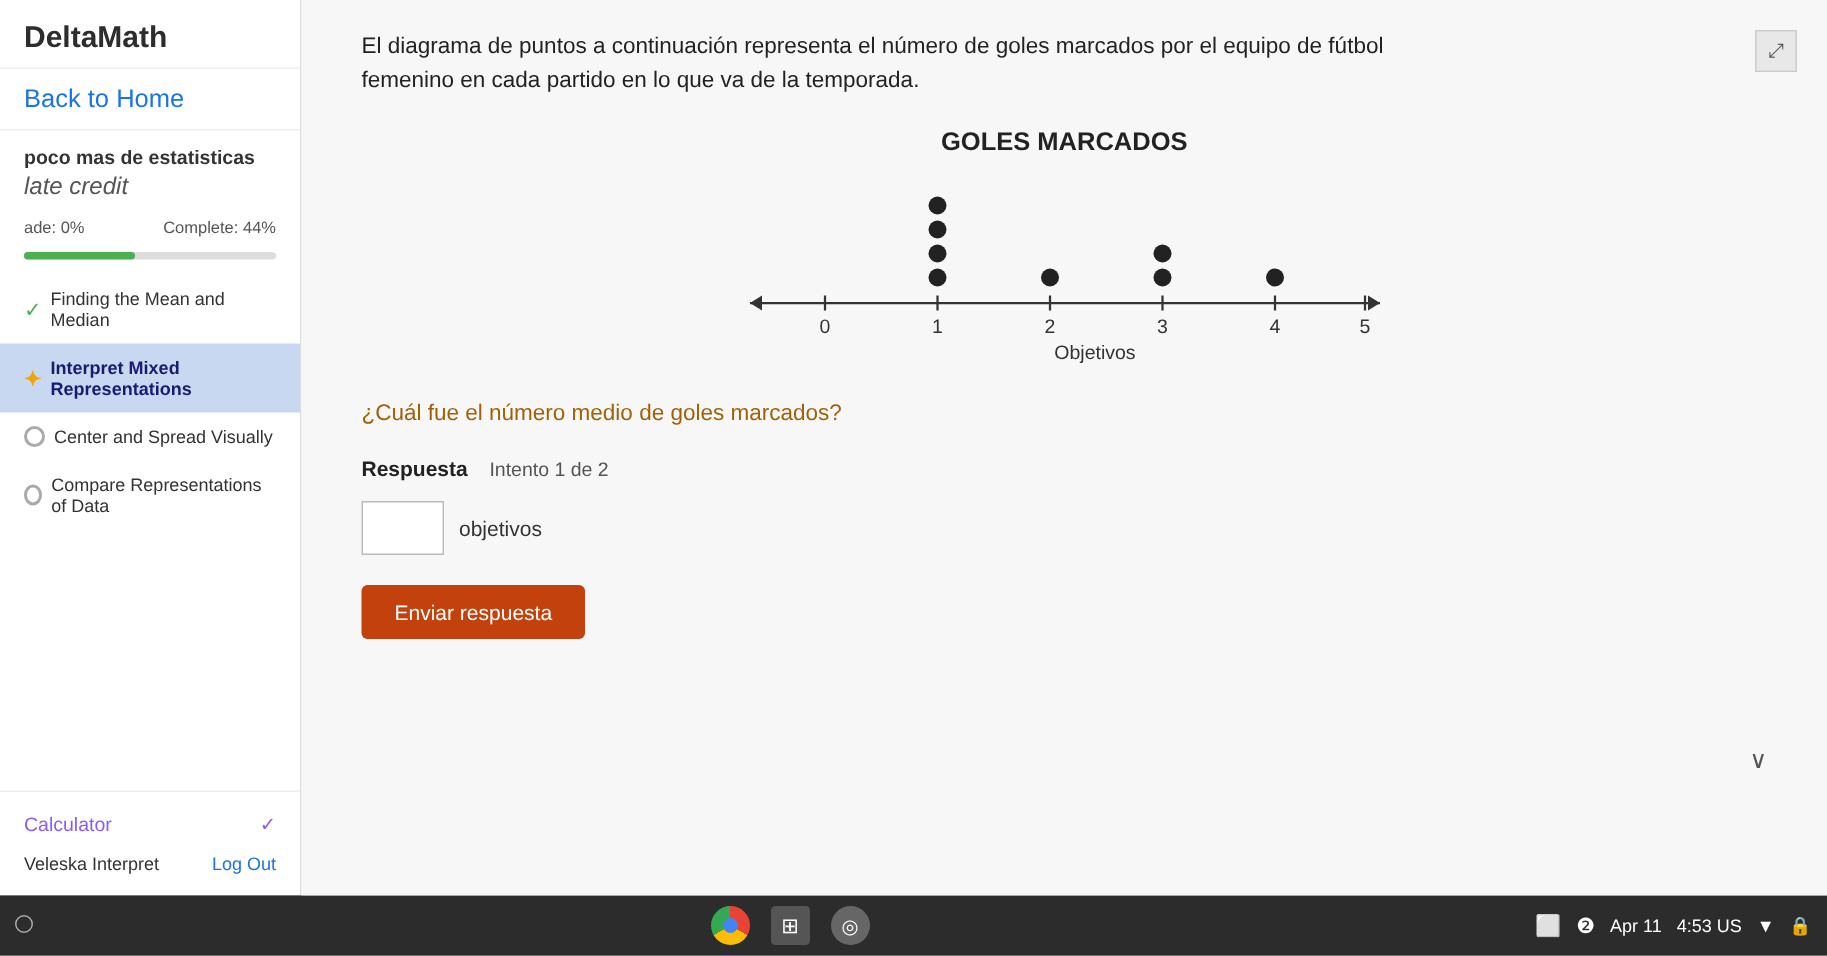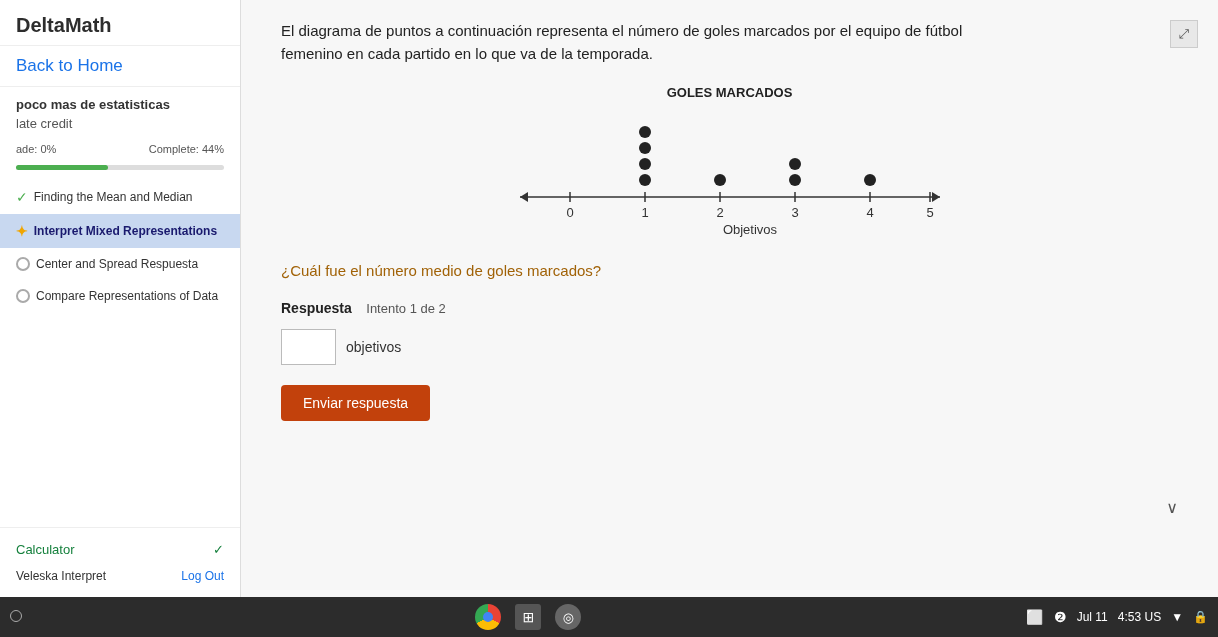--- a/index.html
+++ b/index.html
@@ -12,21 +12,21 @@
       display: flex;
       flex-direction: column;
     }
     .main-area {
       display: flex;
       flex: 1;
       background: #f0f0f0;
     }
     
     .sidebar {
-      width: 241px;
+      width: 201px;
       background: #fff;
       border-right: 1px solid #ddd;
       display: flex;
       flex-direction: column;
       padding: 0;
       flex-shrink: 0;
     }
     .logo {
       padding: 14px 16px 8px 16px;
       font-size: 20px;
@@ -42,22 +42,23 @@
       border-bottom: 1px solid #eee;
     }
     .section-title {
       padding: 10px 16px 2px 16px;
       font-size: 13px;
       font-weight: bold;
       color: #333;
     }
     .late-credit {
       padding: 2px 16px 8px 16px;
-      font-size: 13px;
+      font-size: 16px;
       color: #555;
+      font-style: italic;
     }
     .progress-row {
       padding: 4px 16px 8px 16px;
       display: flex;
       align-items: center;
       justify-content: space-between;
       font-size: 11px;
       color: #555;
     }
     .progress-bar-bg {
@@ -106,21 +107,21 @@
     .sidebar-bottom {
       margin-top: auto;
       border-top: 1px solid #eee;
       padding: 8px 16px;
     }
     .calculator-row {
       display: flex;
       align-items: center;
       justify-content: space-between;
       font-size: 13px;
-      color: #15803d;
+      color: #8b5cf6;
       padding: 6px 0;
       cursor: pointer;
     }
     .user-row {
       display: flex;
       align-items: center;
       justify-content: space-between;
       font-size: 12px;
       color: #333;
       padding: 6px 0;
@@ -141,21 +142,21 @@
     }
     .problem-text {
       font-size: 15px;
       color: #222;
       line-height: 1.5;
       max-width: 700px;
       margin-bottom: 20px;
     }
     .chart-title {
       text-align: center;
-      font-size: 13px;
+      font-size: 17px;
       font-weight: bold;
       color: #222;
       margin-bottom: 12px;
     }
     .dot-plot-container {
       width: 500px;
       margin: 0 auto 20px auto;
       position: relative;
     }
     .dot-plot-svg {
@@ -290,21 +291,21 @@
     <div class="nav-item">
       <span class="check">✓</span>
       <span>Finding the Mean and Median</span>
     </div>
     <div class="nav-item active">
       <span class="star">✦</span>
       <span>Interpret Mixed Representations</span>
     </div>
     <div class="nav-item">
       <span class="bullet"></span>
-      <span>Center and Spread Respuesta</span>
+      <span>Center and Spread Visually</span>
     </div>
     <div class="nav-item">
       <span class="bullet"></span>
       <span>Compare Representations of Data</span>
     </div>
 
     <div class="sidebar-bottom">
       <div class="calculator-row">
         <span>Calculator</span>
         <span>✓</span>
@@ -395,18 +396,18 @@
       <div style="position:absolute;top:50%;left:50%;transform:translate(-50%,-50%);width:10px;height:10px;background:#4285f4;border-radius:50;border-radius:50%;"></div>
     </div>
 
     <div style="width:26px;height:26px;background:#555;border-radius:3px;display:flex;align-items:center;justify-content:center;color:#fff;font-size:14px;">⊞</div>
 
     <div style="width:26px;height:26px;background:#666;border-radius:50%;display:flex;align-items:center;justify-content:center;color:#fff;font-size:13px;">◎</div>
   </div>
   <div class="taskbar-right">
     <span style="font-size:14px;">⬜</span>
     <span style="font-size:14px;">❷</span>
-    <span>Jul 11</span>
+    <span>Apr 11</span>
     <span>4:53 US</span>
     <span>▼</span>
     <span>🔒</span>
   </div>
 </div>
 
 </body></html>

